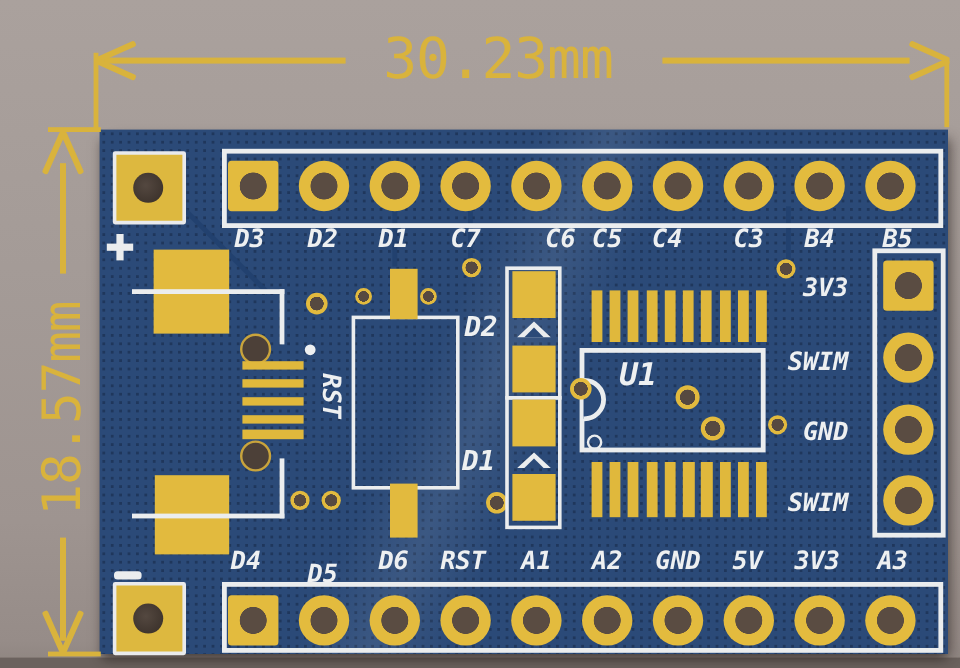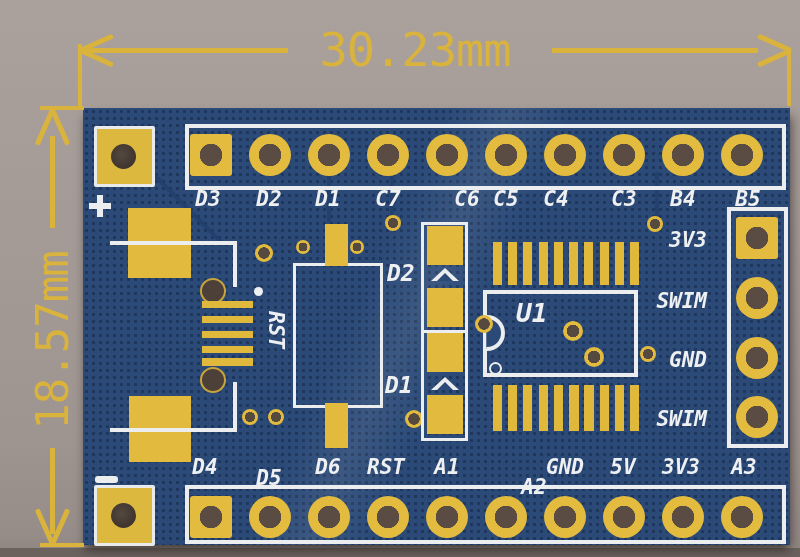--- a/index.html
+++ b/index.html
@@ -102,21 +102,21 @@
     <div class="pad" style="left:461px;top:388px;"></div>
     <div class="pad" style="left:520px;top:388px;"></div>
     <div class="pad" style="left:579px;top:388px;"></div>
     <div class="pad" style="left:638px;top:388px;"></div>
 
     <span class="silktext pinlabel" style="left:122px;top:347px;">D4</span>
     <span class="silktext pinlabel" style="left:186px;top:358px;">D5</span>
     <span class="silktext pinlabel" style="left:245px;top:347px;">D6</span>
     <span class="silktext pinlabel" style="left:303px;top:347px;">RST</span>
     <span class="silktext pinlabel" style="left:364px;top:347px;">A1</span>
-    <span class="silktext pinlabel" style="left:423px;top:367px;margin-left:28px;">A2</span>
+    <span class="silktext pinlabel" style="left:423px;top:347px;">A2</span>
     <span class="silktext pinlabel" style="left:482px;top:347px;">GND</span>
     <span class="silktext pinlabel" style="left:540px;top:347px;">5V</span>
     <span class="silktext pinlabel" style="left:598px;top:347px;">3V3</span>
     <span class="silktext pinlabel" style="left:661px;top:347px;">A3</span>
 
     <div class="silkbox" style="left:644px;top:99px;width:53px;height:233px;"></div>
     <div class="pad sq" style="left:653px;top:109px;"></div>
     <div class="pad" style="left:653px;top:169px;"></div>
     <div class="pad" style="left:653px;top:229px;"></div>
     <div class="pad" style="left:653px;top:288px;"></div>

